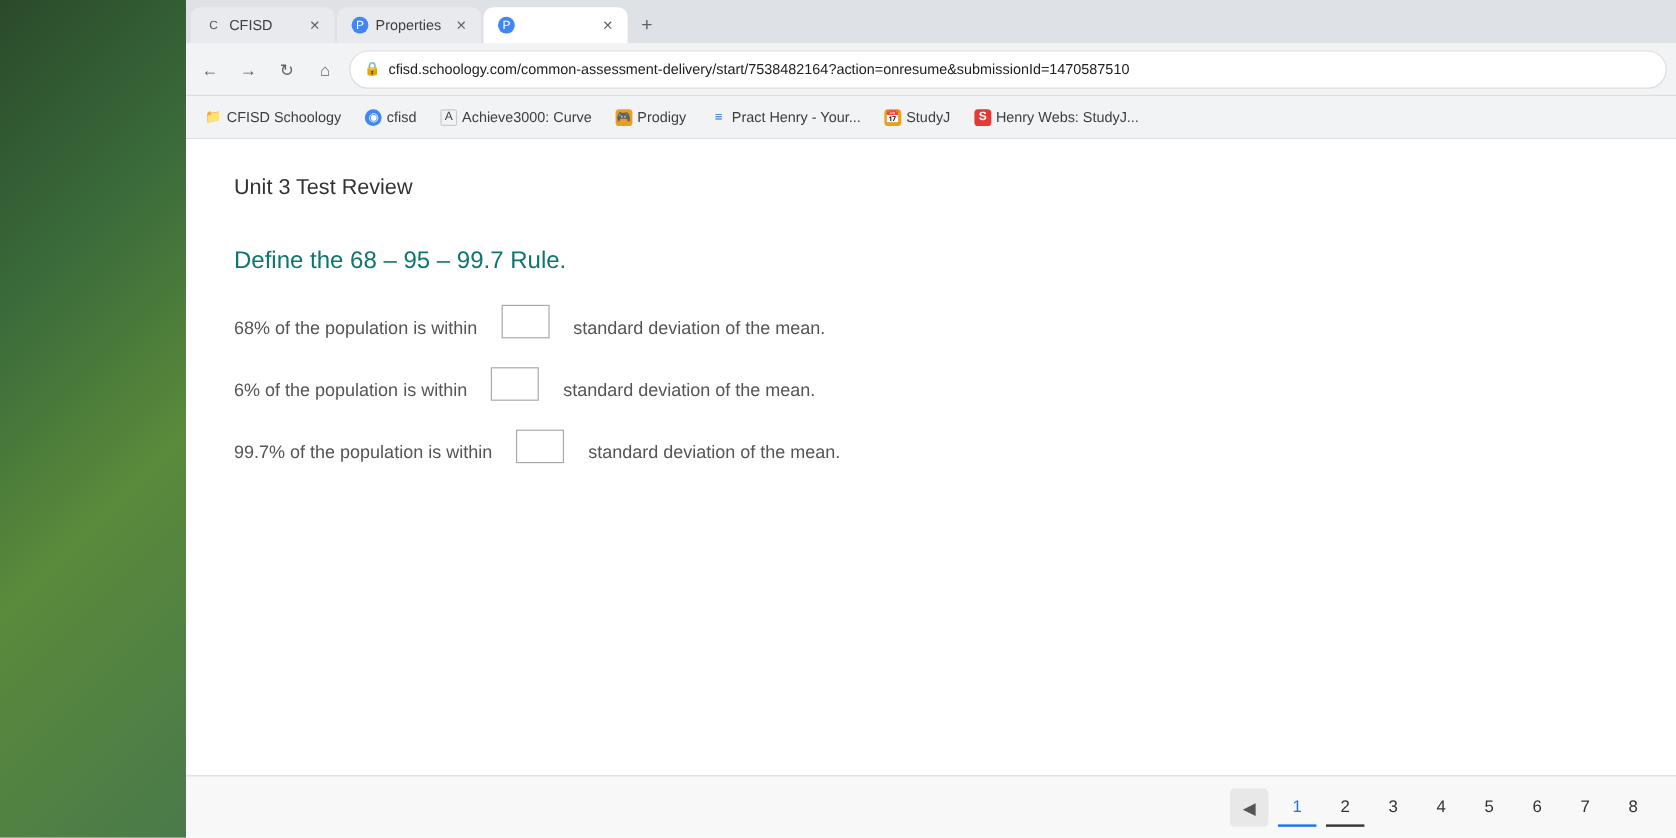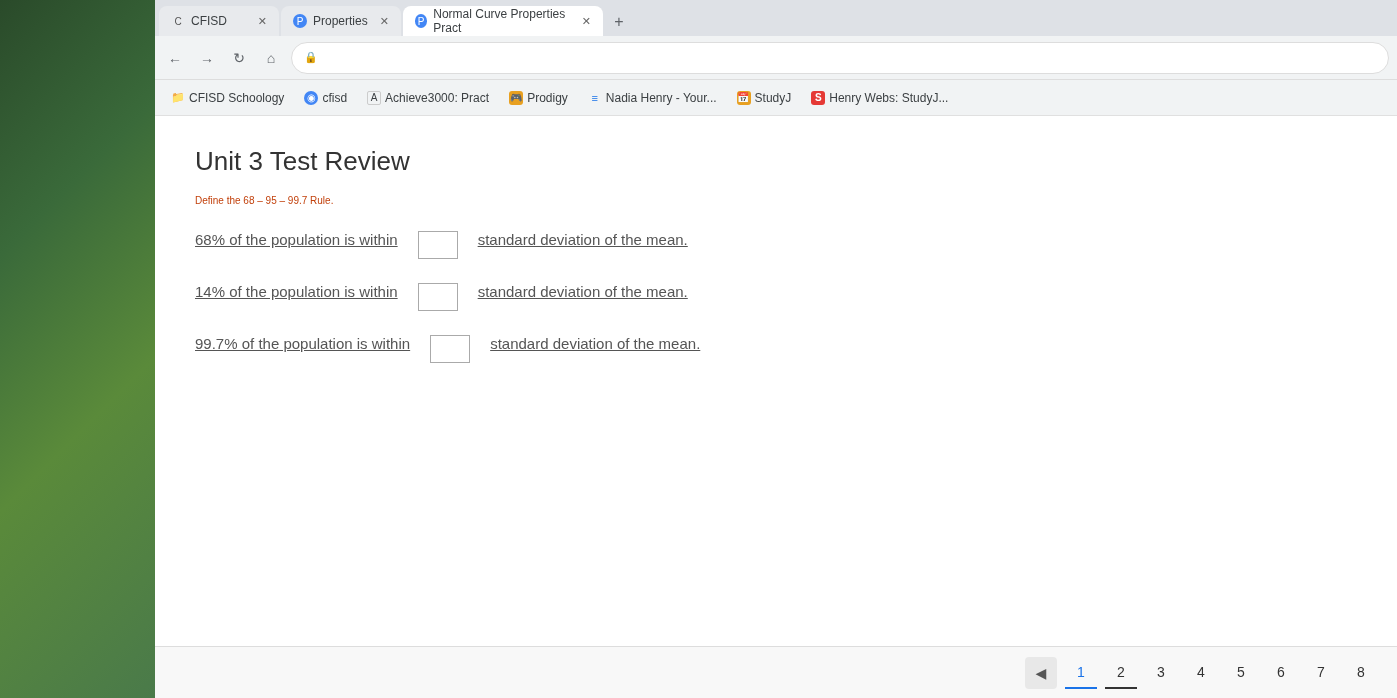--- a/index.html
+++ b/index.html
@@ -169,40 +169,39 @@
       flex-direction: column;
       position: relative;
     }
 
     .page-content {
       padding: 30px 40px;
       flex: 1;
     }
 
     .page-title {
-      font-size: 26px;
+      font-size: 18px;
       color: #333;
       font-weight: 500;
-      margin-bottom: 18px;
+      margin-bottom: 39px;
     }
 
     .question-label {
-      font-size: 10px;
-      color: #c2410c;
+      font-size: 20px;
+      color: #0f766e;
       margin-bottom: 25px;
     }
 
     .fill-in-row {
       display: flex;
-      align-items: flex-start;
+      align-items: flex-end;
       gap: 20px;
       margin-bottom: 24px;
       font-size: 15px;
       color: #555;
-      text-decoration: underline;
     }
 
     .blank-input {
       width: 40px;
       height: 28px;
       border: 1px solid #aaa;
       background: #fff;
       text-align: center;
       font-size: 14px;
     }
@@ -271,56 +270,56 @@
       <span>CFISD</span>
       <span class="tab-close">✕</span>
     </div>
     <div class="tab">
       <span class="tab-icon icon-schoology">P</span>
       <span>Properties</span>
       <span class="tab-close">✕</span>
     </div>
     <div class="tab active">
       <span class="tab-icon icon-schoology">P</span>
-      <span>Normal Curve Properties Pract</span>
       <span class="tab-close">✕</span>
     </div>
     <div class="tab-add">+</div>
   </div>
 
   <div class="address-bar-row">
     <div class="nav-btn">←</div>
     <div class="nav-btn">→</div>
     <div class="nav-btn">↻</div>
     <div class="nav-btn">⌂</div>
     <div class="address-box">
       <span class="address-icon">🔒</span>
+      <span>cfisd.schoology.com/common-assessment-delivery/start/7538482164?action=onresume&amp;submissionId=1470587510</span>
     </div>
   </div>
 
   <div class="bookmarks-bar">
     <div class="bookmark-item">
       <span class="bm-icon">📁</span>
       <span>CFISD Schoology</span>
     </div>
     <div class="bookmark-item">
       <span class="bm-icon icon-schoology" style="border-radius:50%; padding:1px; font-size:10px;">◉</span>
       <span>cfisd</span>
     </div>
     <div class="bookmark-item">
       <span class="bm-icon" style="border:1px solid #ccc; border-radius:2px; padding:0 2px; font-size:10px;">A</span>
-      <span>Achieve3000: Pract</span>
+      <span>Achieve3000: Curve</span>
     </div>
     <div class="bookmark-item">
       <span class="bm-icon" style="background:#e8a020;color:white;border-radius:3px;padding:0 2px;font-size:10px;">🎮</span>
       <span>Prodigy</span>
     </div>
     <div class="bookmark-item">
       <span class="bm-icon" style="color:#1a73e8;">≡</span>
-      <span>Nadia Henry - Your...</span>
+      <span>Pract Henry - Your...</span>
     </div>
     <div class="bookmark-item">
       <span class="bm-icon" style="background:#e8a020;color:white;border-radius:3px;padding:0 2px;font-size:10px;">📅</span>
       <span>StudyJ</span>
     </div>
     <div class="bookmark-item">
       <span class="bm-icon icon-studyj" style="background:#e53935;color:white;border-radius:3px;padding:0 2px;font-size:10px;font-weight:bold;">S</span>
       <span>Henry Webs: StudyJ...</span>
     </div>
   </div>
@@ -332,21 +331,21 @@
 
       <p class="question-label">Define the 68 – 95 – 99.7 Rule.</p>
 
       <div class="fill-in-row">
         <span>68% of the population is within</span>
         <input class="blank-input" type="text" style="">
         <span>standard deviation of the mean.</span>
       </div>
 
       <div class="fill-in-row">
-        <span>14% of the population is within</span>
+        <span>6% of the population is within</span>
         <input class="blank-input" type="text" style="">
         <span>standard deviation of the mean.</span>
       </div>
 
       <div class="fill-in-row">
         <span>99.7% of the population is within</span>
         <input class="blank-input" type="text" style="">
         <span>standard deviation of the mean.</span>
       </div>
 

